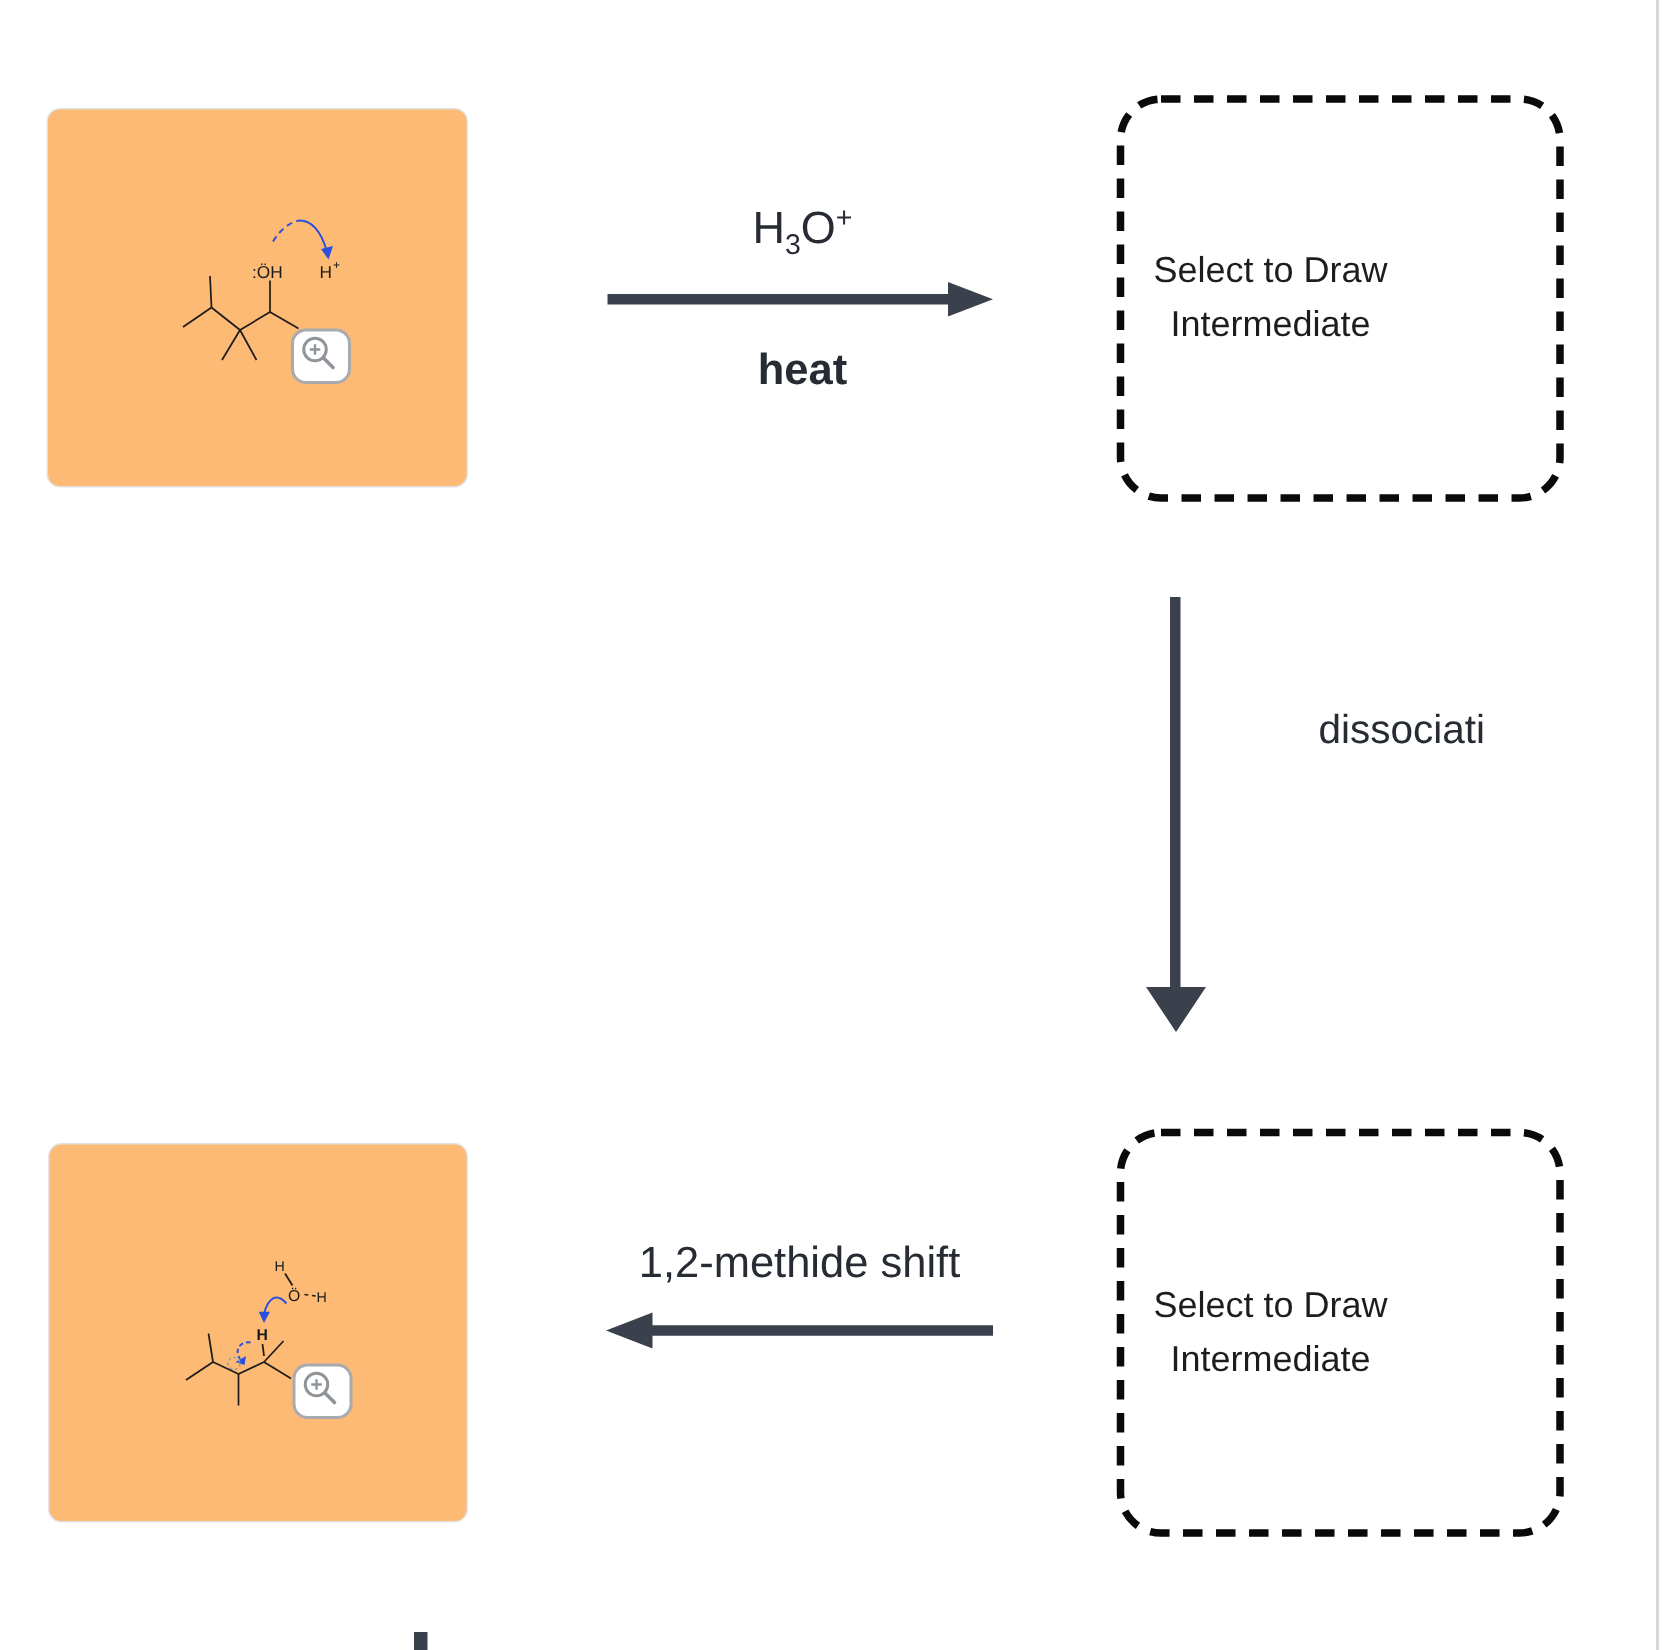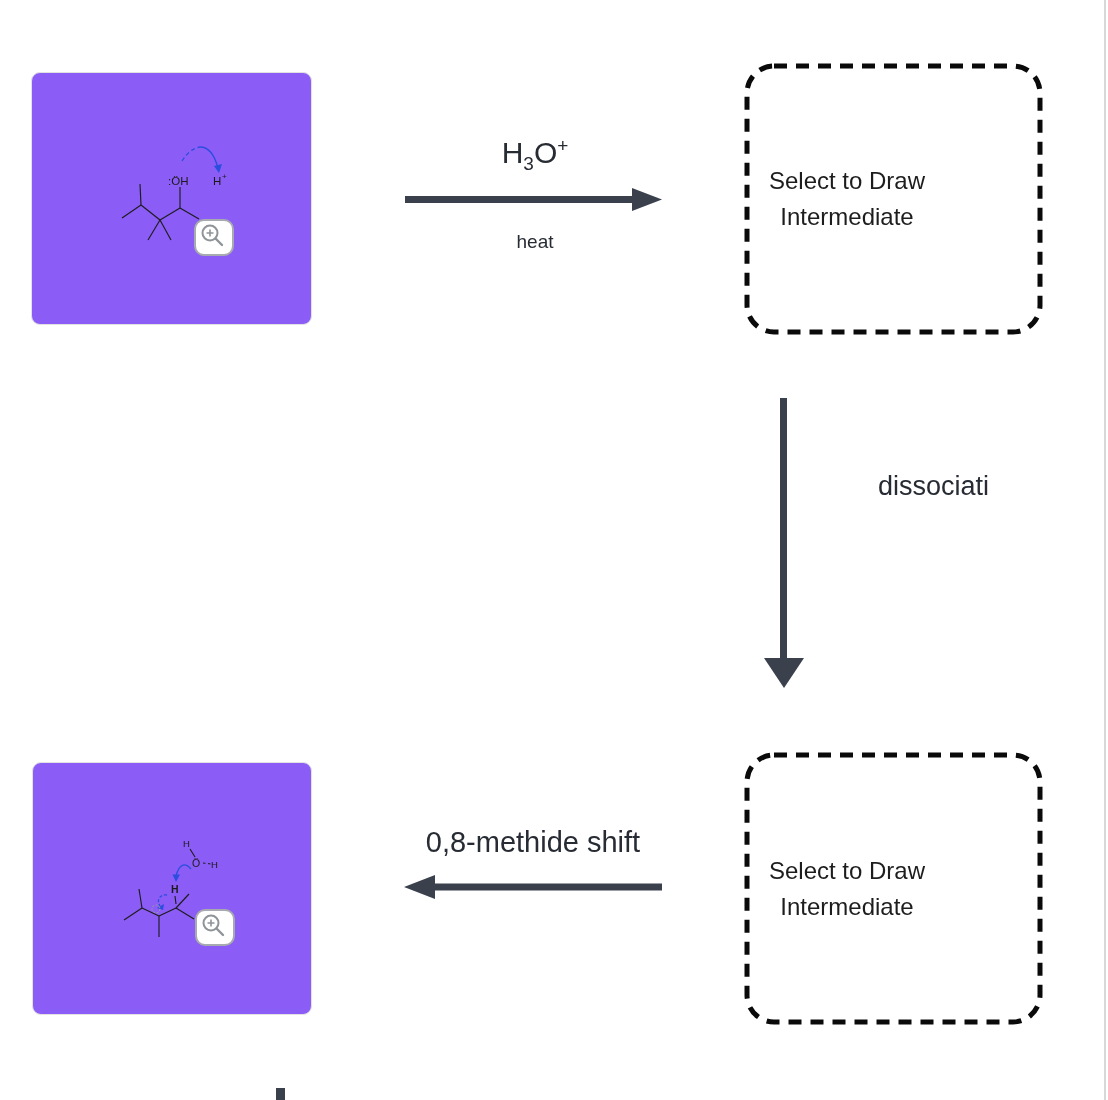--- a/index.html
+++ b/index.html
@@ -1,38 +1,38 @@
 <!DOCTYPE html>
 <html><head>
 <meta charset="utf-8">
 <style>
   html,body{margin:0;padding:0;background:#fff;}
   body{font-family:"Liberation Sans", sans-serif; color:#1d1d1d;}
   #canvas{position:relative;width:1108px;height:1100px;background:#ffffff;overflow:hidden;}
 
   
-  .mol-box{position:absolute;background:#8b5cf6;border:1px solid #e2e2e2;border-radius:9px;text-decoration:underline;}
+  .mol-box{position:absolute;background:#fdba74;border:1px solid #e2e2e2;border-radius:9px;text-decoration:underline;}
   .mol-box svg{position:absolute;left:0;top:0;}
 
   
   .zoom-btn{position:absolute;width:40px;height:37px;background:#fff;border:2.5px solid #a7aaae;
     border-radius:10px;padding:0;cursor:pointer;display:flex;align-items:center;justify-content:center;}
 
   
   .dashed-box{position:absolute;display:flex;align-items:center;justify-content:flex-start;cursor:pointer;}
   .dashed-box svg{position:absolute;left:0;top:0;}
   .dashed-label{position:relative;width:206px;text-align:center;font-size:24px;line-height:36px;color:#1d1d1d;}
 
   
   .flow-label{position:absolute;color:#272b33;}
   .lbl-center{text-align:center;}
   .reagent{font-size:30px;}
   .reagent sub{font-size:19px;}
   .reagent sup{font-size:19px;}
-  .condition{font-size:19px;}
+  .condition{font-size:29px;font-weight:bold;}
   .dissoc{font-size:27px;line-height:42px;text-align:left;}
   .shift{font-size:29px;}
 
   .divider{position:absolute;top:0;right:2px;width:2px;height:1100px;background:#d8d8d8;}
   .stub{position:absolute;left:276px;top:1088px;width:9px;height:12px;background:#3a414c;}
 
   .bond{stroke:#1c1c1c;stroke-width:1.15;fill:none;}
   .bond-dash{stroke:#1c1c1c;stroke-width:1;fill:none;stroke-dasharray:2.5 2.5;}
   .atom{fill:#1a1a1a;font-family:"Liberation Sans",sans-serif;}
   .blue{stroke:#2a4ede;fill:none;stroke-width:1.3;}
@@ -87,32 +87,32 @@
     <svg width="299" height="272" viewBox="0 0 299 272">
       <rect x="3" y="3" width="293" height="266" rx="27" fill="none" stroke="#0a0a0a" stroke-width="5" stroke-dasharray="13 9"></rect>
     </svg>
     <div class="dashed-label">Select to Draw Intermediate</div>
   </div>
 
   <svg style="position:absolute;left:763px;top:398px;" width="42" height="291" viewBox="0 0 42 291">
     <rect class="dark" x="17" y="0" width="7" height="262"></rect>
     <polygon class="dark" points="1,260 41,260 21,290"></polygon>
   </svg>
-  <div class="flow-label dissoc" style="left:839px;top:465px;width:150px;text-align:right;">
+  <div class="flow-label dissoc" style="left:879px;top:465px;width:150px;">
     <div>dissociati</div>
   </div>
 
   <div class="dashed-box" style="left:744px;top:752px;width:299px;height:273px;">
     <svg width="299" height="273" viewBox="0 0 299 273">
       <rect x="3" y="3" width="293" height="267" rx="27" fill="none" stroke="#0a0a0a" stroke-width="5" stroke-dasharray="13 9"></rect>
     </svg>
     <div class="dashed-label">Select to Draw Intermediate</div>
   </div>
 
-  <div class="flow-label lbl-center shift" style="left:400px;top:826px;width:266px;">0,8-methide shift</div>
+  <div class="flow-label lbl-center shift" style="left:400px;top:826px;width:266px;">1,2-methide shift</div>
   <svg style="position:absolute;left:402px;top:873px;" width="265" height="28" viewBox="0 0 265 28">
     <rect class="dark" x="32" y="10.5" width="228" height="7"></rect>
     <polygon class="dark" points="2,14 33,2 33,26"></polygon>
   </svg>
 
   <div class="mol-box" style="left:32px;top:762px;width:278px;height:251px;">
     <svg width="278" height="251" viewBox="0 0 278 251">
 
       <path class="bond" d="M157,86 L162,94"></path>
       <path class="bond-dash" d="M170,100 L178,101"></path>

